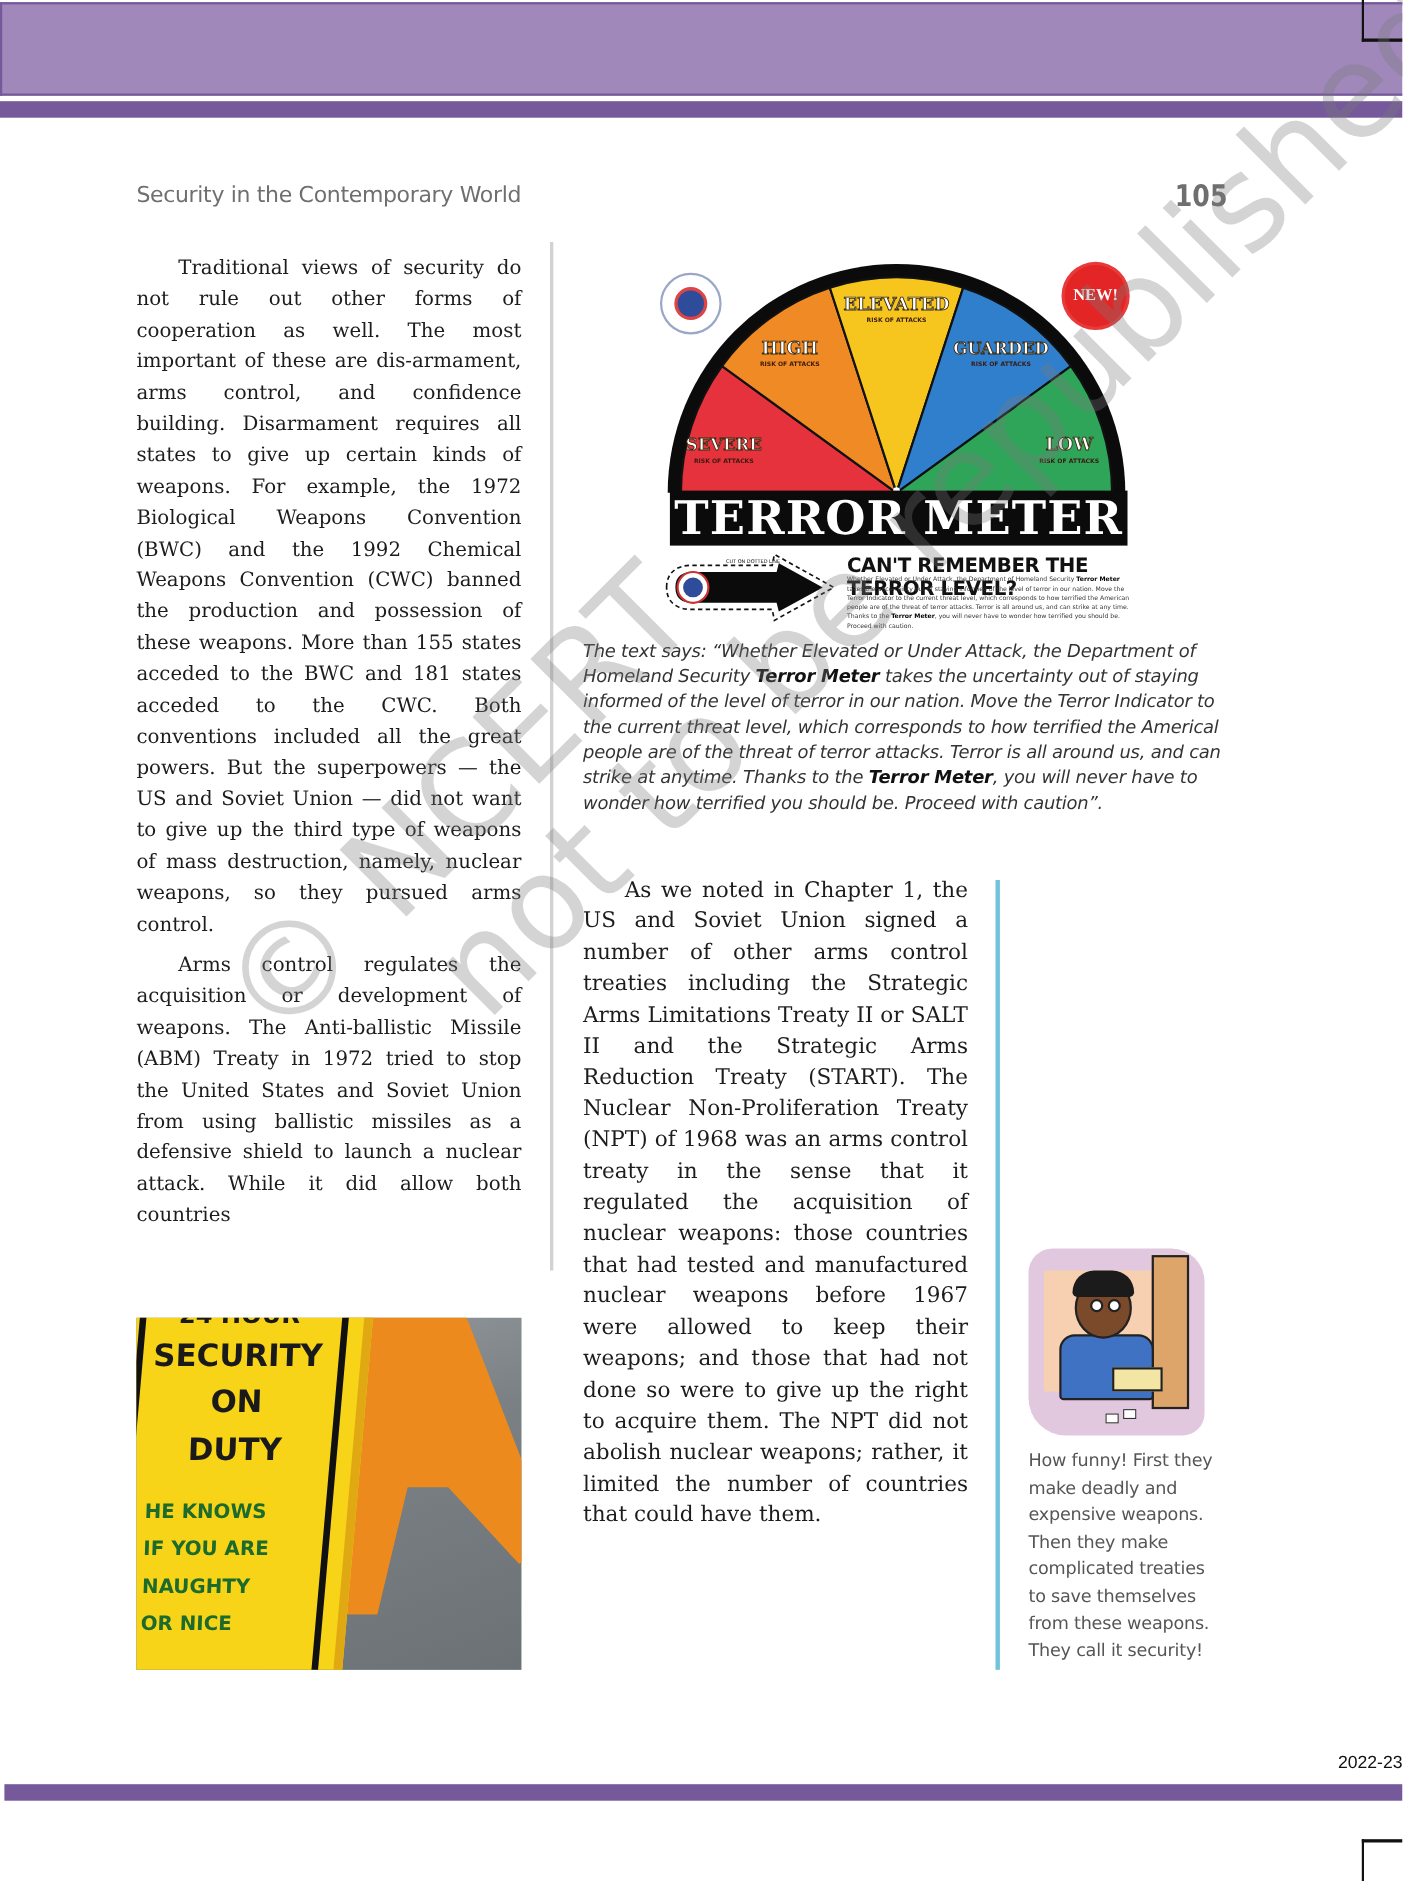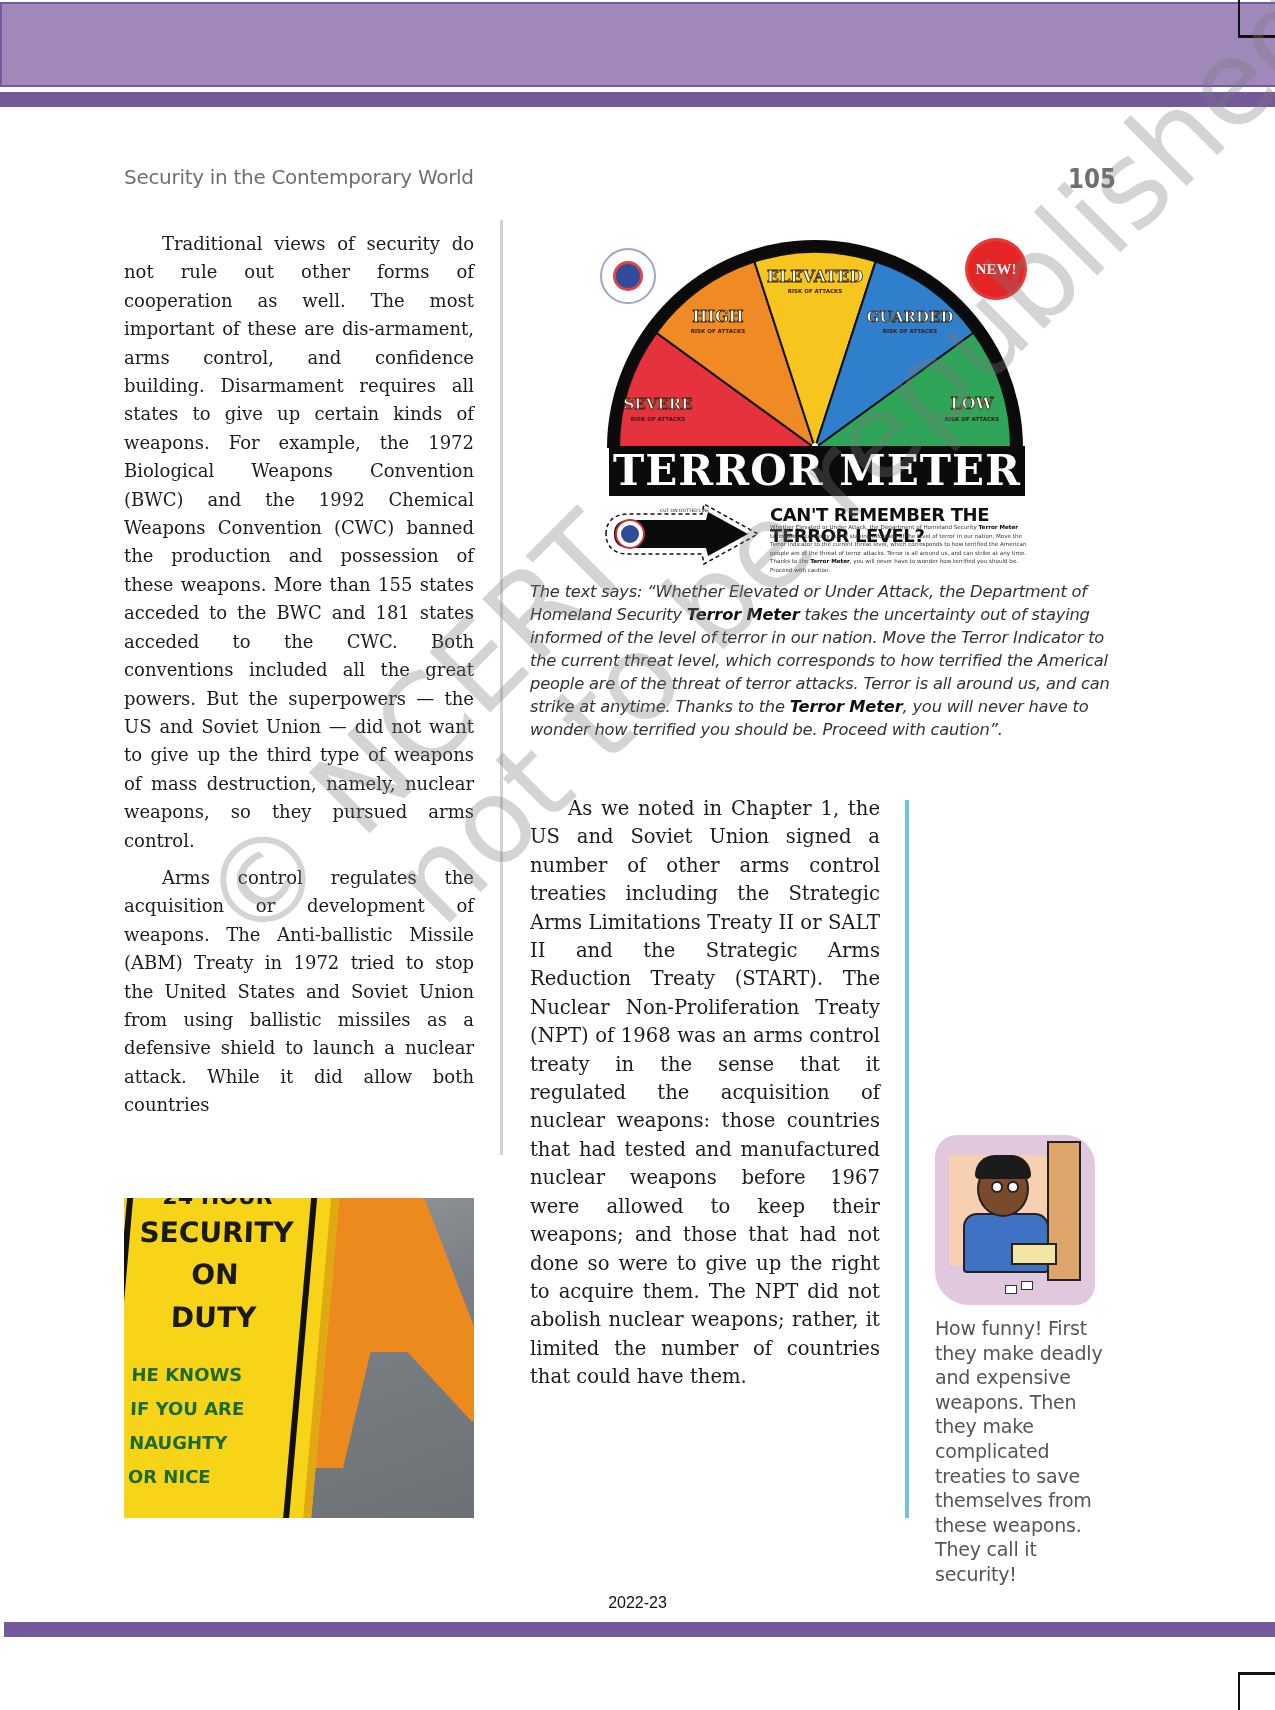--- a/index.html
+++ b/index.html
@@ -52,23 +52,23 @@
   .cartoon { position:absolute; left:935px; top:1125px; width:160px; height:185px; }
   .cartoon .bg { position:absolute; left:0; top:10px; width:160px; height:170px; background:#e2c8df; border-radius:22px 30px 20px 34px; }
   .cartoon .wall { position:absolute; left:14px; top:30px; width:120px; height:110px; background:#f6d0b0; }
   .cartoon .door { position:absolute; left:112px; top:16px; width:34px; height:140px; background:#dea56b; border:2px solid #222; box-sizing:border-box; }
   .cartoon .body { position:absolute; left:28px; top:88px; width:86px; height:60px; background:#3f72c2; border-radius:14px 14px 4px 4px; border:2px solid #222; box-sizing:border-box; }
   .cartoon .head { position:absolute; left:42px; top:36px; width:52px; height:56px; background:#7a4a2a; border-radius:50%; border:2px solid #222; box-sizing:border-box; }
   .cartoon .hair { position:absolute; left:40px; top:30px; width:56px; height:24px; background:#1b1b1b; border-radius:28px 28px 6px 6px; }
   .cartoon .eye { position:absolute; top:56px; width:12px; height:12px; background:#fff; border:2px solid #222; border-radius:50%; box-sizing:border-box; }
   .cartoon .box { position:absolute; left:76px; top:118px; width:46px; height:22px; background:#f3e5a3; border:2px solid #222; box-sizing:border-box; }
   .cartoon .paper { position:absolute; top:160px; width:10px; height:7px; background:#fff; border:1px solid #333; }
-  .cartoon-caption { position:absolute; left:935px; top:1316px; width:180px; font-family:"DejaVu Sans", sans-serif; font-size:19px; line-height:24.6px; color:#555; letter-spacing:-0.2px; }
+  .cartoon-caption { position:absolute; left:935px; top:1316px; width:180px; font-family:"DejaVu Sans", sans-serif; font-size:16px; line-height:24.6px; color:#555; letter-spacing:-0.2px; }
 
-  .footer-year { position:absolute; left:0; width:1275px; top:1594px; text-align:center; font-family:"Liberation Sans", sans-serif; font-size:16px; color:#111; }
+  .footer-year { position:absolute; left:0; width:1275px; top:1594px; text-align:right; font-family:"Liberation Sans", sans-serif; font-size:16px; color:#111; }
   .bottom-stripe { position:absolute; left:4px; top:1622px; width:1271px; height:15px; background:#76599a; }
 
   
   .watermark { position:absolute; left:180px; top:880px; font-family:"DejaVu Sans", sans-serif; font-size:118px; color:rgba(120,120,120,0.32); transform:rotate(-45deg); transform-origin:left top; white-space:nowrap; line-height:120px; pointer-events:none; }
   .watermark .line2 { display:block; margin-left:150px; }
 </style>
 </head>
 <body>
 
 <div class="top-band"></div>

